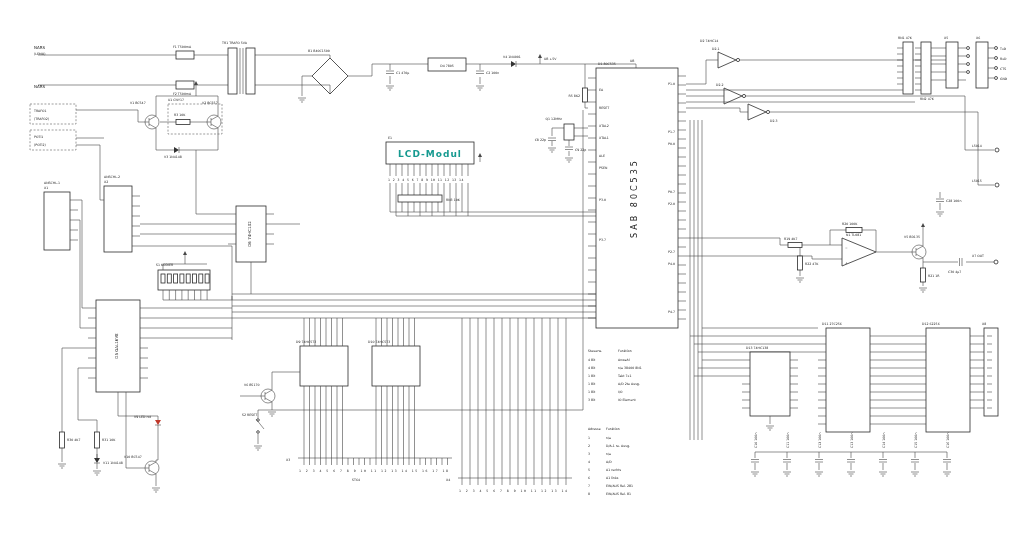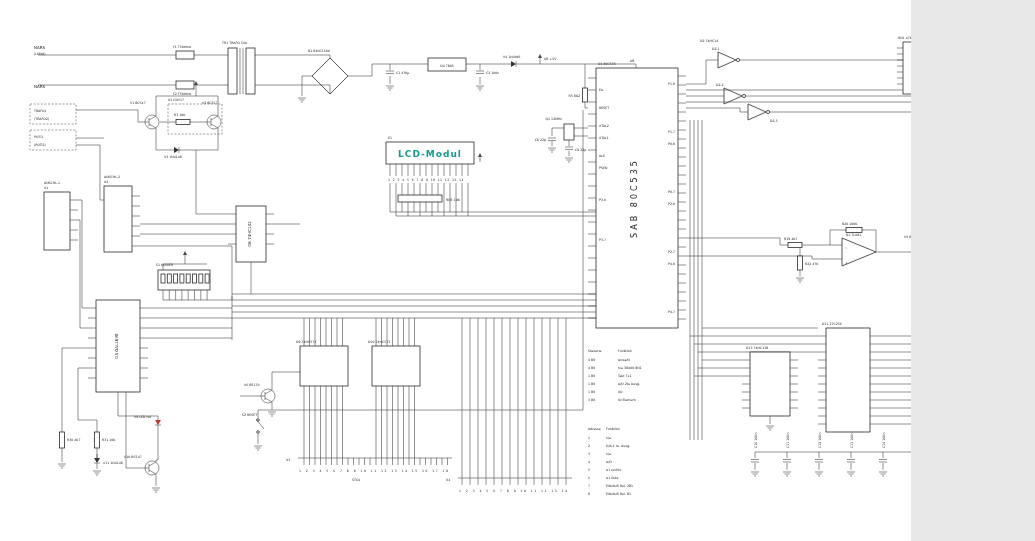--- a/index.html
+++ b/index.html
@@ -1,16 +1,16 @@
 <!DOCTYPE html>
 <html><head>
 <meta charset="utf-8">
 <style>
   html,body{margin:0;padding:0;background:#e8e8e8}
-  #stage{position:relative;width:911px;height:541px;background:#ffffff;overflow:hidden;
+  #stage{position:relative;width:1035px;height:541px;background:#ffffff;overflow:hidden;
          font-family:"DejaVu Sans",sans-serif}
   svg{display:block}
   .w{stroke:#474747;stroke-width:0.6;fill:none}
   .c{stroke:#2b2b2b;stroke-width:0.8;fill:#ffffff}
   .cn{stroke:#2b2b2b;stroke-width:0.8;fill:none}
   .dash{stroke:#5a5a5a;stroke-width:0.6;fill:none;stroke-dasharray:2 1.6}
   .t{font:4px "DejaVu Sans",sans-serif;fill:#222}
   .t3{font:3.2px "DejaVu Sans",sans-serif;fill:#222}
   .mid{text-anchor:middle}
   .end{text-anchor:end}

